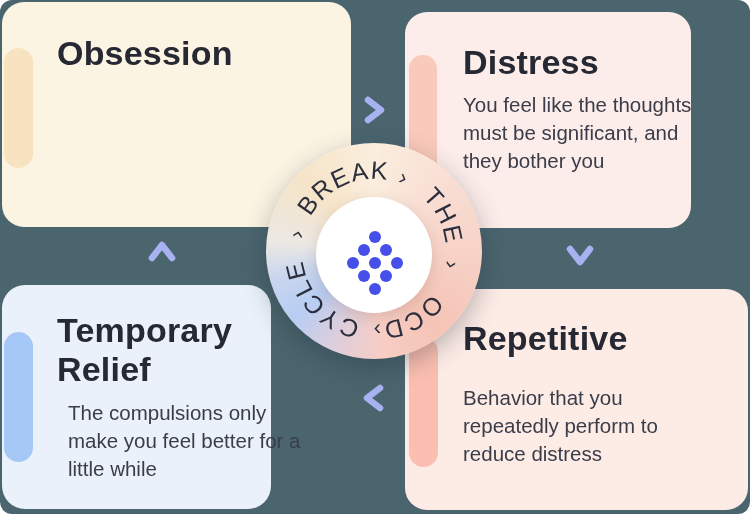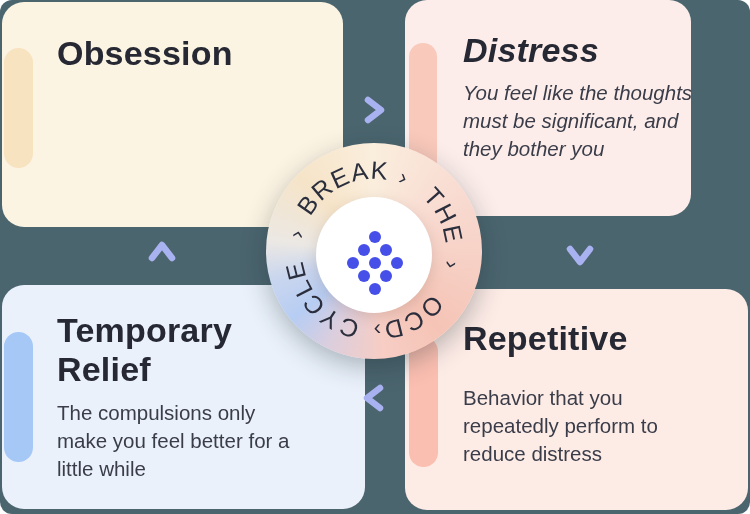--- a/index.html
+++ b/index.html
@@ -1,35 +1,35 @@
 <!DOCTYPE html>
 <html style="--background: #4b656f; --card-obsession: #fcf4e3; --card-distress: #fcedea; --card-relief: #eaf1fb; --card-compulsion: #fdebe6; --pill-obsession: #f8e3c0; --pill-distress: #f9c9bb; --pill-relief: #a6c8f7; --pill-compulsion: #fbbfb1; --arrow: #a9b2f1; --dot: #4650e8; --title-text: #262833; --body-text: #3a3d49; --ring-text: #2b2e3c;"><head>
 <meta charset="utf-8">
 <style>
   html,body{margin:0;padding:0;background:#ffffff;font-family:"Liberation Sans",sans-serif;}
   .stage{position:relative;width:750px;height:514px;background:var(--background);border-radius:12px;overflow:hidden;}
 
   .card{position:absolute;border-radius:22px;}
-  .card-tl{left:2px;top:2px;width:341px;height:225px;background:var(--card-obsession);}
-  .card-tr{left:405px;top:0;width:286px;height:216px;background:var(--card-distress);font-style:italic;}
-  .card-bl{left:2px;top:285px;width:363px;height:224px;background:var(--card-relief);}
+  .card-tl{left:2px;top:2px;width:341px;height:225px;background:var(--card-obsession);padding-left:8px;}
+  .card-tr{left:405px;top:12px;width:286px;height:216px;background:var(--card-distress);}
+  .card-bl{left:2px;top:285px;width:269px;height:224px;background:var(--card-relief);border-radius:23px;}
   .card-br{left:405px;top:289px;width:343px;height:221px;background:var(--card-compulsion);}
 
   .pill{position:absolute;border-radius:15px;}
   .pill-tl{left:2px;top:46px;width:29px;height:120px;background:var(--pill-obsession);}
   .pill-tr{left:4px;top:43px;width:28px;height:132px;background:var(--pill-distress);}
   .pill-bl{left:2px;top:47px;width:29px;height:130px;background:var(--pill-relief);}
   .pill-br{left:4px;top:48px;width:29px;height:130px;background:var(--pill-compulsion);}
 
   .card h2{position:absolute;margin:0;font-size:34px;line-height:1.16;font-weight:700;
            color:var(--title-text);letter-spacing:.2px;}
   .card p{position:absolute;margin:0;font-size:20.5px;line-height:1.37;color:var(--body-text);}
   .card-tl h2{left:55px;top:32px;}  .card-tl p{left:55px;top:80px;width:245px;}
   .card-tr h2{left:58px;top:31px;}  .card-tr p{left:58px;top:79px;width:258px;}
-  .card-bl h2{left:55px;top:26px;width:260px;}  .card-bl p{left:55px;top:114px;width:238px;}
+  .card-bl h2{left:55px;top:26px;width:260px;}  .card-bl p{left:66px;top:114px;width:238px;}
   .card-br h2{left:58px;top:30px;}  .card-br p{left:58px;top:84px;width:240px;margin-top:11px;}
 
   .flow-arrow{position:absolute;width:30px;height:30px;}
   .flow-arrow polyline{fill:none;stroke:var(--arrow);stroke-width:6.5;stroke-linecap:round;stroke-linejoin:round;}
   .arrow-right{left:359px;top:95px;}
   .arrow-down{left:565px;top:240px;}
   .arrow-left{left:359px;top:383px;}
   .arrow-up{left:147px;top:237px;}
 
   .ring{position:absolute;left:266px;top:143px;width:216px;height:216px;border-radius:50%;

